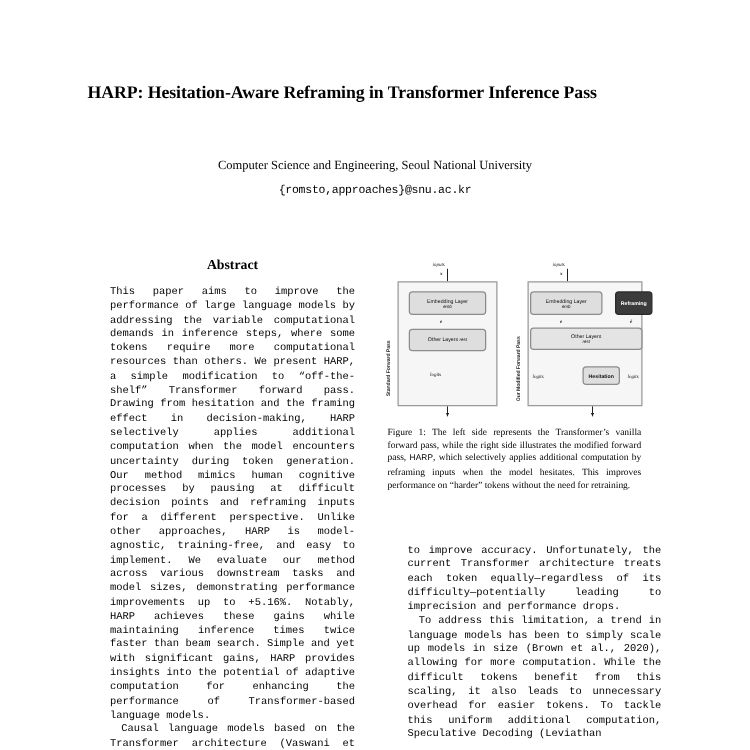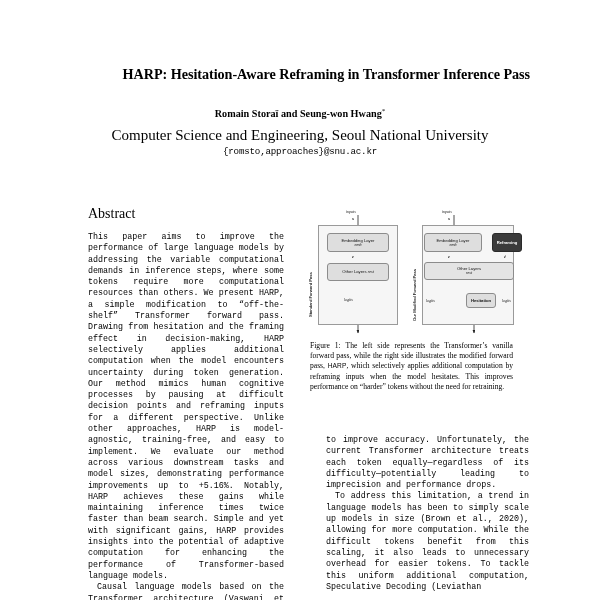--- a/index.html
+++ b/index.html
@@ -21,21 +21,21 @@
     width: 600px;
     height: 600px;
   }
 
   
   .title {
     position: absolute;
     left: 70px;
     top: 66px;
     width: 460px;
-    text-align: right;
+    text-align: left;
     font-size: 14.2px;
     font-weight: bold;
     letter-spacing: -0.05px;
     line-height: 1.2;
   }
   .authors {
     position: absolute;
     left: 70px;
     top: 107px;
     width: 460px;
@@ -47,21 +47,21 @@
     font-size: 7px;
     vertical-align: super;
     font-weight: normal;
   }
   .affil {
     position: absolute;
     left: 70px;
     top: 127px;
     width: 460px;
     text-align: center;
-    font-size: 15px;
+    font-size: 10px;
   }
   .email {
     position: absolute;
     left: 70px;
     top: 146px;
     width: 460px;
     text-align: center;
     font-size: 9.2px;
     font-family: "Liberation Mono", "DejaVu Sans Mono", monospace;
     letter-spacing: -0.2px;
@@ -69,23 +69,23 @@
 
   
   .col-left {
     position: absolute;
     left: 88px;
     top: 206px;
     width: 196px;
   }
 
   .abstract-head {
-    text-align: left;
-    font-size: 14px;
-    font-weight: normal;
+    text-align: center;
+    font-size: 11px;
+    font-weight: bold;
     margin: 0 0 10px 0;
   }
   p.body {
     margin: 0;
     font-size: 8.35px;
     line-height: 11.3px;
     text-align: justify;
     text-justify: inter-word;
     hyphens: manual;
     font-family: Liberation Mono, monospace;
@@ -229,23 +229,20 @@
     margin-left: 16px;
   }
 </style>
 </head>
 <body>
 
 <div class="page">
 
   <div class="title">HARP: Hesitation-Aware Reframing in Transformer Inference Pass</div>
 
-  <div class="authors">
-    <span>Romain Storaï and Seung-won Hwang</span><span class="star">*</span>
-  </div>
 
   <div class="affil">Computer Science and Engineering, Seoul National University</div>
   <div class="email">{romsto,approaches}@snu.ac.kr</div>
 
   <div class="col-left">
     <div class="abstract-head">Abstract</div>
     <p class="body">This paper aims to improve the performance of large language models by addressing the variable computational demands in inference steps, where some tokens require more computational resources than others. We present HARP, a simple modification to “off-the-shelf” Transformer forward pass. Drawing from hesitation and the framing effect in decision-making, HARP selectively applies additional computation when the model encounters uncertainty during token generation. Our method mimics human cognitive processes by pausing at difficult decision points and reframing inputs for a different perspective. Unlike other approaches, HARP is model-agnostic, training-free, and easy to implement. We evaluate our method across various downstream tasks and model sizes, demonstrating performance improvements up to +5.16%. Notably, HARP achieves these gains while maintaining inference times twice faster than beam search. Simple and yet with significant gains, HARP provides insights into the potential of adaptive computation for enhancing the performance of Transformer-based language models.</p>
 
     <p class="body">Causal language models based on the Transformer architecture (Vaswani et al., 2009) use a constant number of layer traversals to generate each new</p>
   </div>

